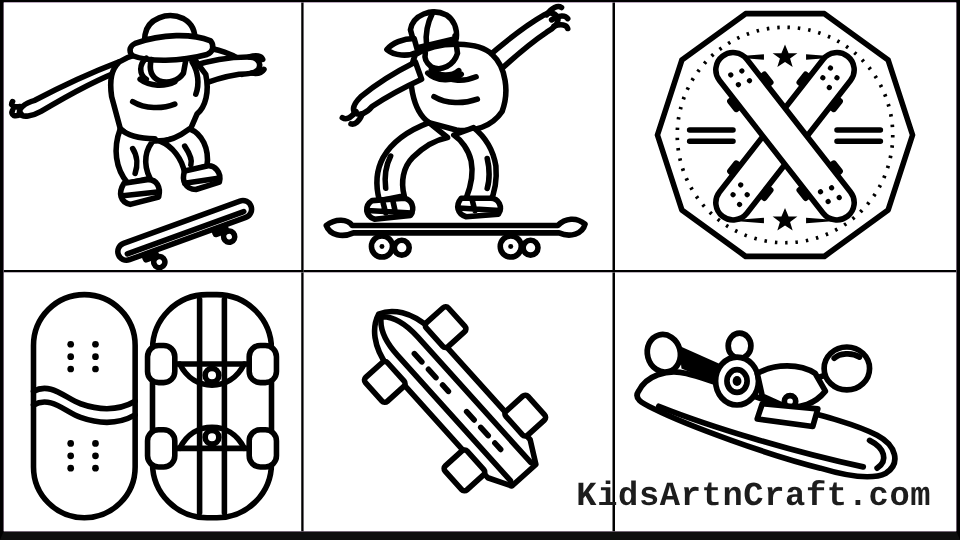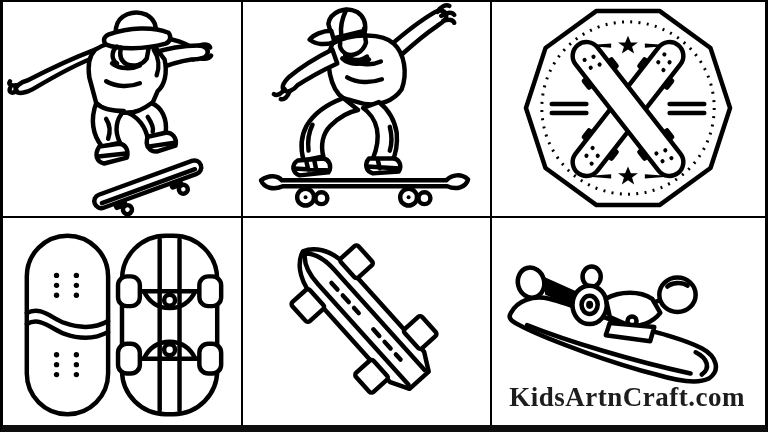--- a/index.html
+++ b/index.html
@@ -4,21 +4,21 @@
 <style>
   html,body{margin:0;padding:0;background:#fff;}
   .sheet{
     width:768px;height:432px;box-sizing:border-box;position:relative;
     background:#f0abfc;
     border-left:3px solid #000;border-right:3px solid #000;
     border-top:2px solid #000;border-bottom:7px solid #0e0e0e;
     display:grid;
     grid-template-columns:240px 249px 1fr;
     grid-template-rows:216px 1fr;
-    font-family:Liberation Serif, serif;
+    font-family:Liberation Mono, monospace;
   }
   .cell{margin:0;border-right:2px solid #000;border-bottom:2px solid #000;overflow:hidden;background:#fff;}
   .cell.col3{border-right:none;}
   .cell.row2{border-bottom:none;}
   .cell svg{display:block;width:100%;height:100%;}
   
   .s{fill:none;stroke:#000;stroke-width:4.5;stroke-linecap:round;stroke-linejoin:round;}
   .sf{fill:#fff;stroke:#000;stroke-width:4.5;stroke-linecap:round;stroke-linejoin:round;}
   .sk{fill:#000;stroke:none;}
   .watermark{

